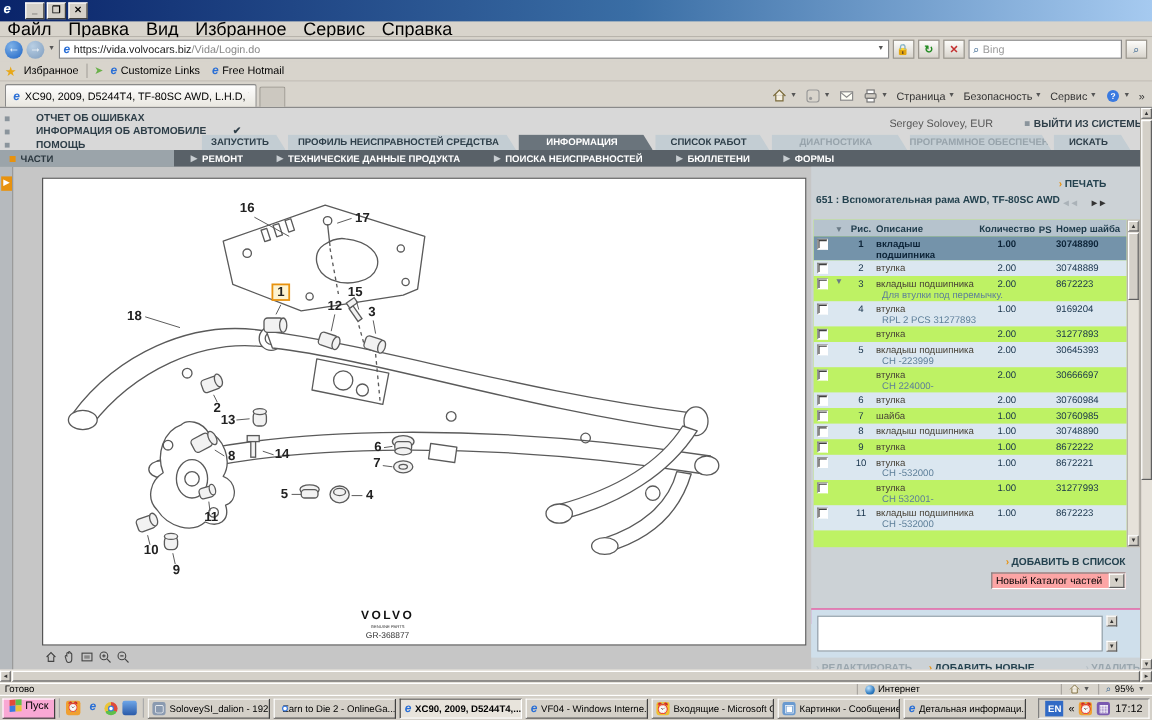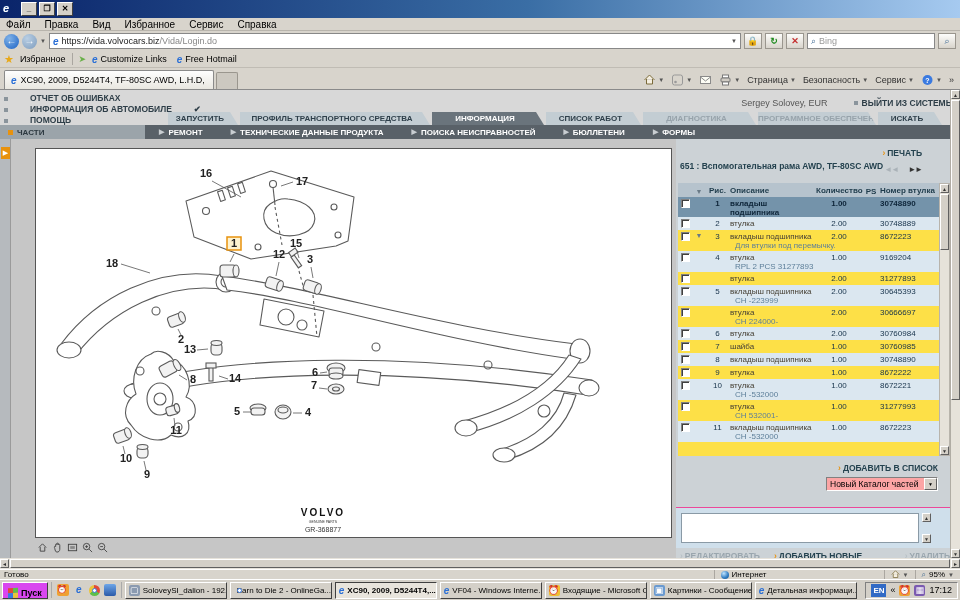--- a/index.html
+++ b/index.html
@@ -8,21 +8,21 @@
   .band { position:absolute; left:0; width:960px; }
 
   
   .titlebar { top:0; height:18px; background:linear-gradient(90deg,#0a246a 0%,#3a6ea5 55%,#a6caf0 100%); display:flex; align-items:center; padding:0 3px; }
   .ie-logo { width:12px; height:12px; color:#fff; font-weight:bold; font-style:italic; font-size:11px; line-height:11px; margin-right:4px; text-shadow:0 0 1px #2a64b0; }
   .titlebar .ttl { color:#fff; font-weight:bold; font-size:9px; flex:1; white-space:nowrap; overflow:hidden; }
   .winbtn { width:16px; height:14px; background:#d4d0c8; border:1px solid; border-color:#fff #404040 #404040 #fff; font-size:8px; line-height:12px; text-align:center; margin-left:2px; font-weight:bold; color:#000; }
 
   
   .menubar { top:18px; height:13px; background:#d8d4cc; border-bottom:1px solid #b8b4ac; display:flex; align-items:center; padding-left:6px; gap:14px; }
-  .menubar span { font-size:10px; }
+  .menubar span { font-size:15px; }
 
   
   .addrbar { top:31px; height:20px; background:#d8d4cc; display:flex; align-items:center; padding:0 4px; gap:3px; }
   .navcircle { width:15px; height:15px; border-radius:50%; color:#fff; font-size:10px; line-height:14px; text-align:center; }
   .back { background:radial-gradient(circle at 35% 30%,#7fb2e8,#1b62c4); }
   .fwd { background:radial-gradient(circle at 35% 30%,#b9cfe4,#7e9cbd); }
   .addr-input { flex:1; height:16px; background:#fff; border:1px solid #888; display:flex; align-items:center; padding:0 3px; gap:3px; }
   .addr-input .e { color:#2a6fd6; font-weight:bold; font-style:italic; font-size:10px; }
   .addr-url { font-size:9px; color:#222; }
   .addr-url .path { color:#888; }
@@ -82,21 +82,21 @@
 
   
   .parts-panel { position:absolute; left:676px; top:0; width:274px; bottom:0; background:#ccd2d6; font-size:8px; }
   .pp-title { position:absolute; left:4px; top:22px; width:210px; font-weight:bold; font-size:8.5px; color:#24424f; }
   .pp-print { position:absolute; right:28px; top:9px; font-weight:bold; font-size:8.5px; color:#24424f; }
   .oarr { color:#e8920e; font-weight:bold; margin-right:2px; }
   .pp-pager { position:absolute; right:28px; top:26px; display:flex; gap:10px; font-size:8px; }
   .pg-prev { color:#aab2b8; letter-spacing:-1px; }
   .pg-next { color:#333; letter-spacing:-1px; }
 
-  .ptable { position:absolute; left:2px; top:44px; width:261px; height:273px; overflow:hidden; background:#fde047; }
+  .ptable { position:absolute; left:2px; top:44px; width:261px; height:273px; overflow:hidden; background:#bef264; }
   .prow { display:flex; align-items:flex-start; }
   .prow.head { background:#b6c3cd; font-weight:bold; color:#1d3a4a; height:14px; align-items:center; }
   .c-cb { width:15px; padding:2px 0 0 3px; }
   .c-ic { width:12px; text-align:center; color:#6a7a86; font-size:7px; padding-top:2px; }
   .c-fig { width:25px; text-align:center; padding-top:2px; }
   .c-desc { width:86px; padding-top:2px; color:#474135; }
   .c-qty { width:46px; text-align:center; padding-top:2px; color:#16324a; }
   .c-ps { width:18px; text-align:center; padding-top:2px; }
   .c-part { width:59px; padding-top:2px; color:#16324a; }
   .prow .c-fig { color:#16324a; }
@@ -131,21 +131,21 @@
 
   
   .statusbar { top:569px; height:10px; background:#d8d4cc; border-top:1px solid #fff; display:flex; align-items:center; font-size:8px; }
   .st-msg { flex:1; padding-left:4px; }
   .st-seg { border-left:1px solid #aaa6a0; padding:0 6px; display:flex; align-items:center; gap:3px; height:10px; }
   .globe { width:8px; height:8px; border-radius:50%; background:radial-gradient(circle at 35% 30%,#bfe4ff,#2e7ac0 60%,#1b5a94); display:inline-block; }
   .zoomico { color:#37648f; font-size:8px; }
 
   
   .taskbar { top:579px; height:21px; background:#d4d0c8; border-top:1px solid #fff; display:flex; align-items:center; padding:1px 2px; gap:3px; }
-  .startbtn { height:17px; display:flex; align-items:flex-end; gap:3px; background:#d946ef; border:1px solid; border-color:#fff #404040 #404040 #fff; padding:0 5px; font-weight:bold; font-size:9px; }
+  .startbtn { height:17px; display:flex; align-items:flex-start; gap:3px; background:#f9a8d4; border:1px solid; border-color:#fff #404040 #404040 #fff; padding:0 5px; font-weight:normal; font-size:9px; }
   .winflag { width:10px; height:10px; display:grid; grid-template-columns:5px 5px; grid-template-rows:5px 5px; transform:skewY(-4deg); }
   .winflag i:nth-child(1){background:#e04a3a;} .winflag i:nth-child(2){background:#5fbf4a;} .winflag i:nth-child(3){background:#3a7ae0;} .winflag i:nth-child(4){background:#eac43a;}
   .ql { display:flex; align-items:center; gap:4px; padding:0 5px; border-left:1px solid #aaa; border-right:1px solid #aaa; height:16px; }
   .qlico { width:12px; height:12px; font-size:10px; line-height:12px; text-align:center; }
   .chrome-ico { width:11px; height:11px; border-radius:50%; background:conic-gradient(#e04a3a 0 33%,#5fbf4a 33% 66%,#eac43a 66% 100%); position:relative; display:inline-block; }
   .chrome-ico::after { content:""; position:absolute; left:3px; top:3px; width:5px; height:5px; border-radius:50%; background:#fff; border:1px solid #3a7ae0; box-sizing:border-box; }
   .task { height:17px; flex:1; max-width:102px; background:#d4d0c8; border:1px solid; border-color:#fff #404040 #404040 #fff; display:flex; align-items:center; gap:3px; padding:0 3px; font-size:8px; overflow:hidden; white-space:nowrap; }
   .task.active { border-color:#404040 #fff #fff #404040; background:#e8e4dc; font-weight:bold; }
   .task .e { color:#2a6fd6; font-weight:bold; font-style:italic; font-size:10px; flex:0 0 auto; }
   .tico { width:11px; height:11px; flex:0 0 auto; font-size:9px; line-height:11px; text-align:center; }
@@ -287,21 +287,21 @@
   <div class="userline">
     <span class="username">Sergey Solovey, EUR</span>
     <span class="logout">
         <span class="sqb"></span>
         <span>ВЫЙТИ ИЗ СИСТЕМЫ</span>
       </span>
   </div>
 
   <div class="main-tabs" id="main-tabs">
       <div class="mtab" style="width: 70px;">ЗАПУСТИТЬ</div>
-      <div class="mtab" style="width: 190px;">ПРОФИЛЬ ТРАНСПОРТНОГО СРЕДСТВА</div>
+      <div class="mtab" style="width: 190px;">ПРОФИЛЬ НЕИСПРАВНОСТЕЙ СРЕДСТВА</div>
       <div class="mtab active" style="width: 112px;">ИНФОРМАЦИЯ</div>
       <div class="mtab" style="width: 95px;">СПИСОК РАБОТ</div>
       <div class="mtab disabled" style="width: 113px;">ДИАГНОСТИКА</div>
       <div class="mtab disabled" style="width: 118px;">ПРОГРАММНОЕ ОБЕСПЕЧЕНИЕ</div>
       <div class="mtab" style="width: 64px;">ИСКАТЬ</div>
     </div>
   <div class="sub-tabs" id="sub-tabs">
       <div class="stab active">
         <span class="osq"></span>
         <span>ЧАСТИ</span>
@@ -530,21 +530,21 @@
       </div>
 
       <div class="ptable" id="parts-table">
         <div class="prow head">
           <span class="c-cb"></span>
           <span class="c-ic">▼</span>
           <span class="c-fig">Рис.</span>
           <span class="c-desc">Описание</span>
           <span class="c-qty">Количество</span>
           <span class="c-ps">PS</span>
-          <span class="c-part">Номер втулка</span>
+          <span class="c-part">Номер шайба</span>
         </div>
         <div id="parts-rows">
             <div class="prow sel">
               <span class="c-cb"><span class="cbox"></span></span>
               <span class="c-ic"></span>
               <span class="c-fig">1</span>
               <span class="c-desc">
                 <div>вкладыш подшипника</div>
               </span>
               <span class="c-qty">1.00</span>

